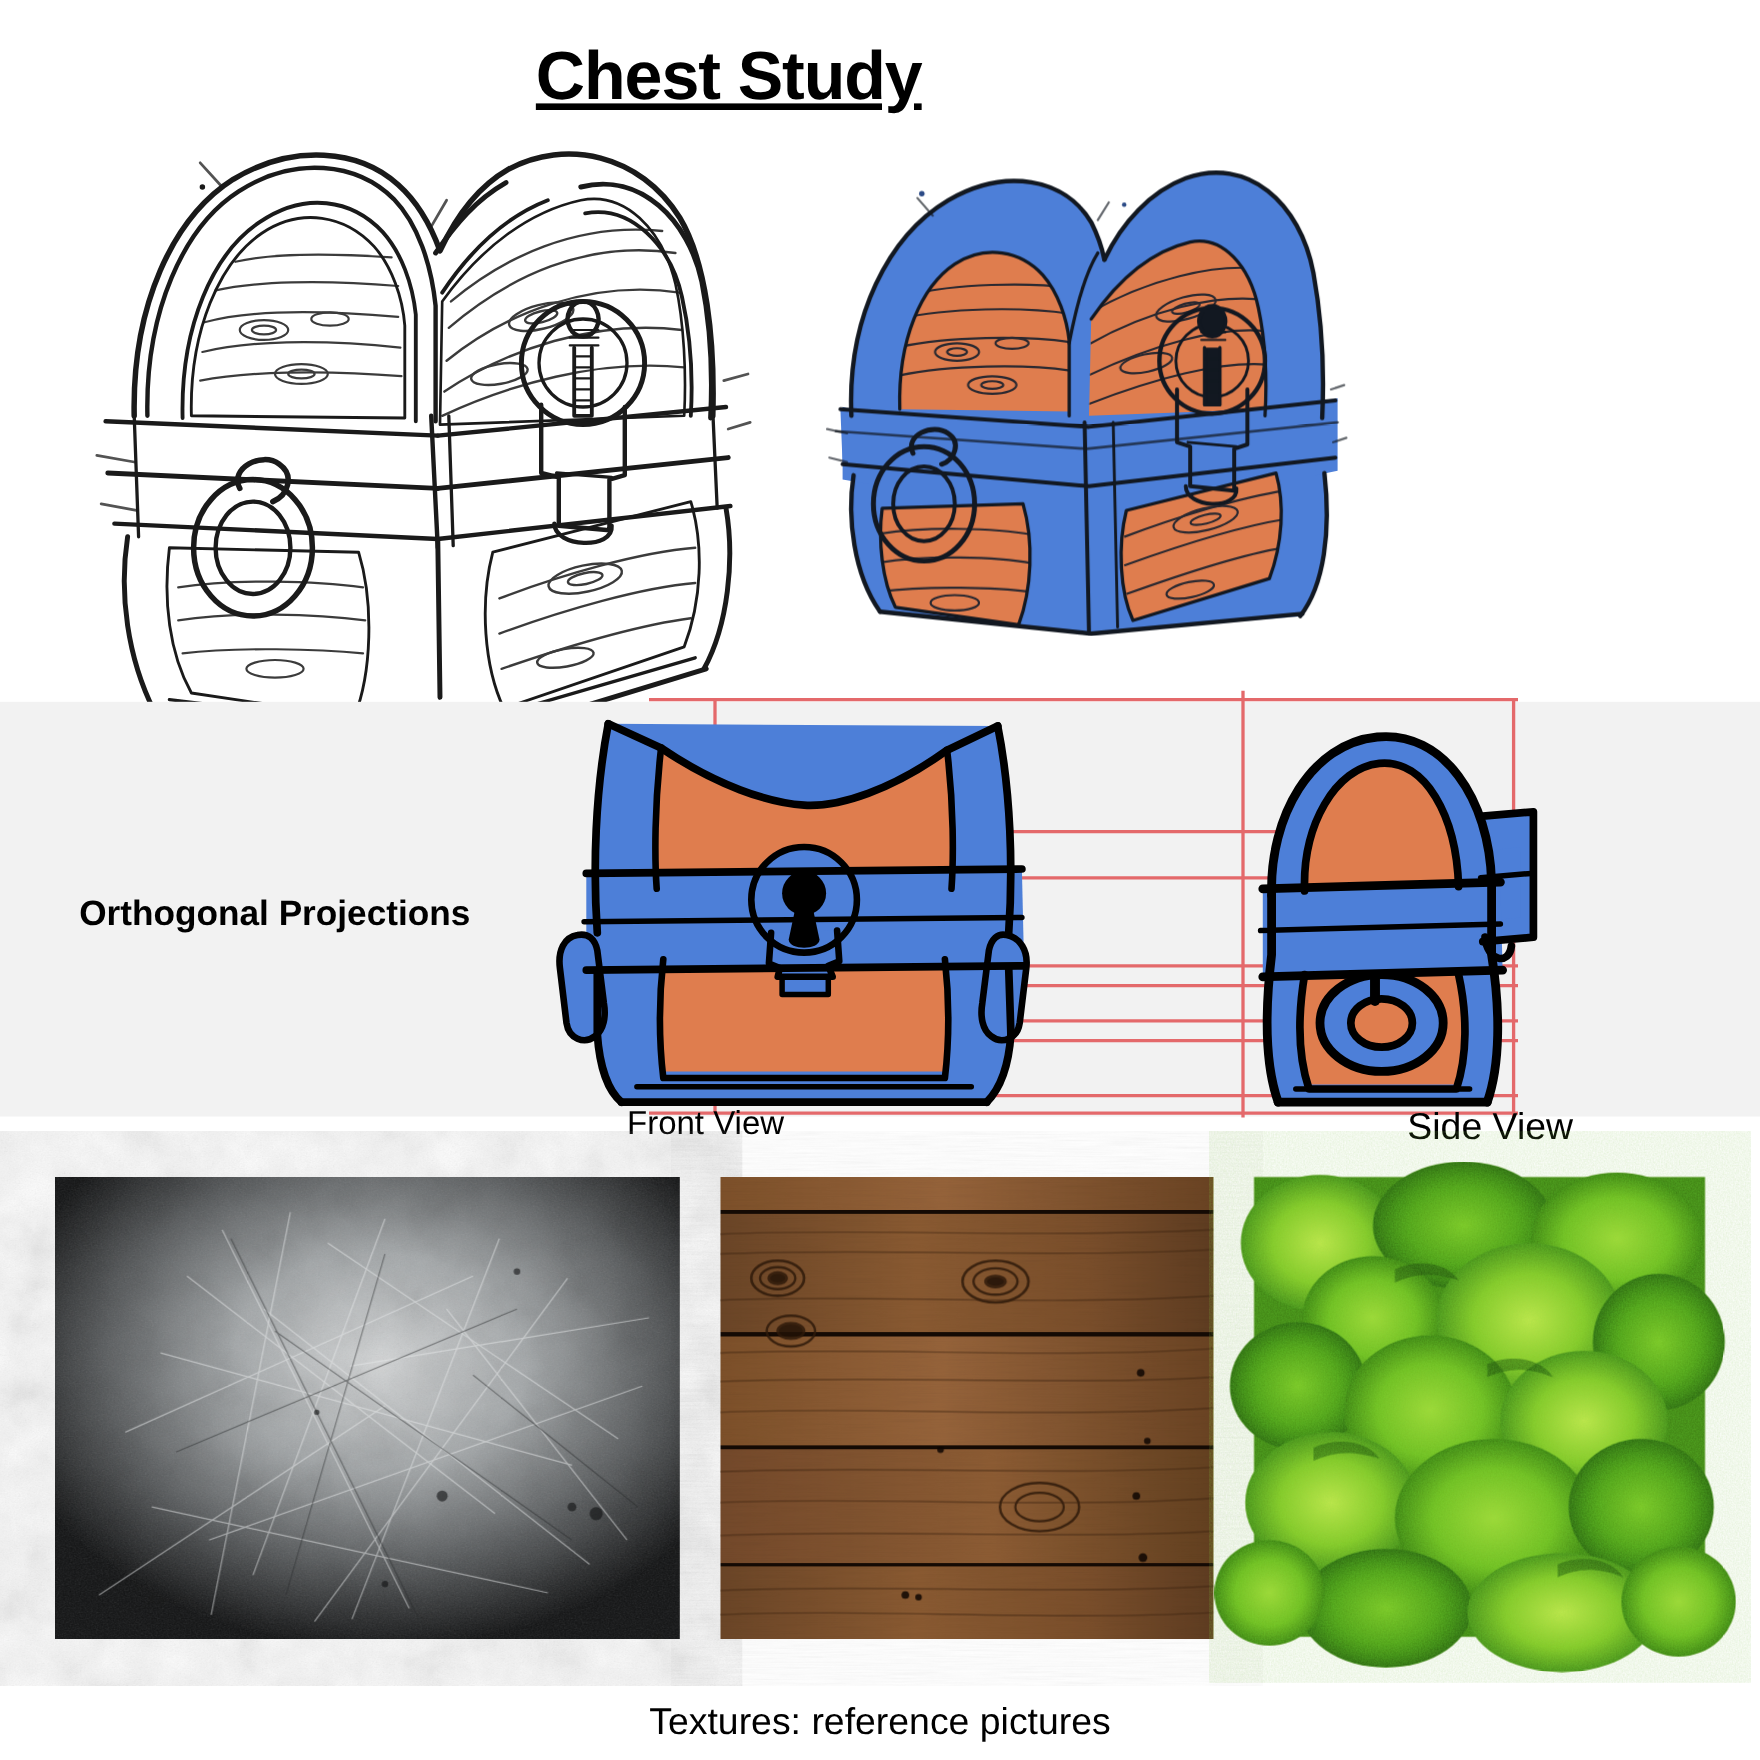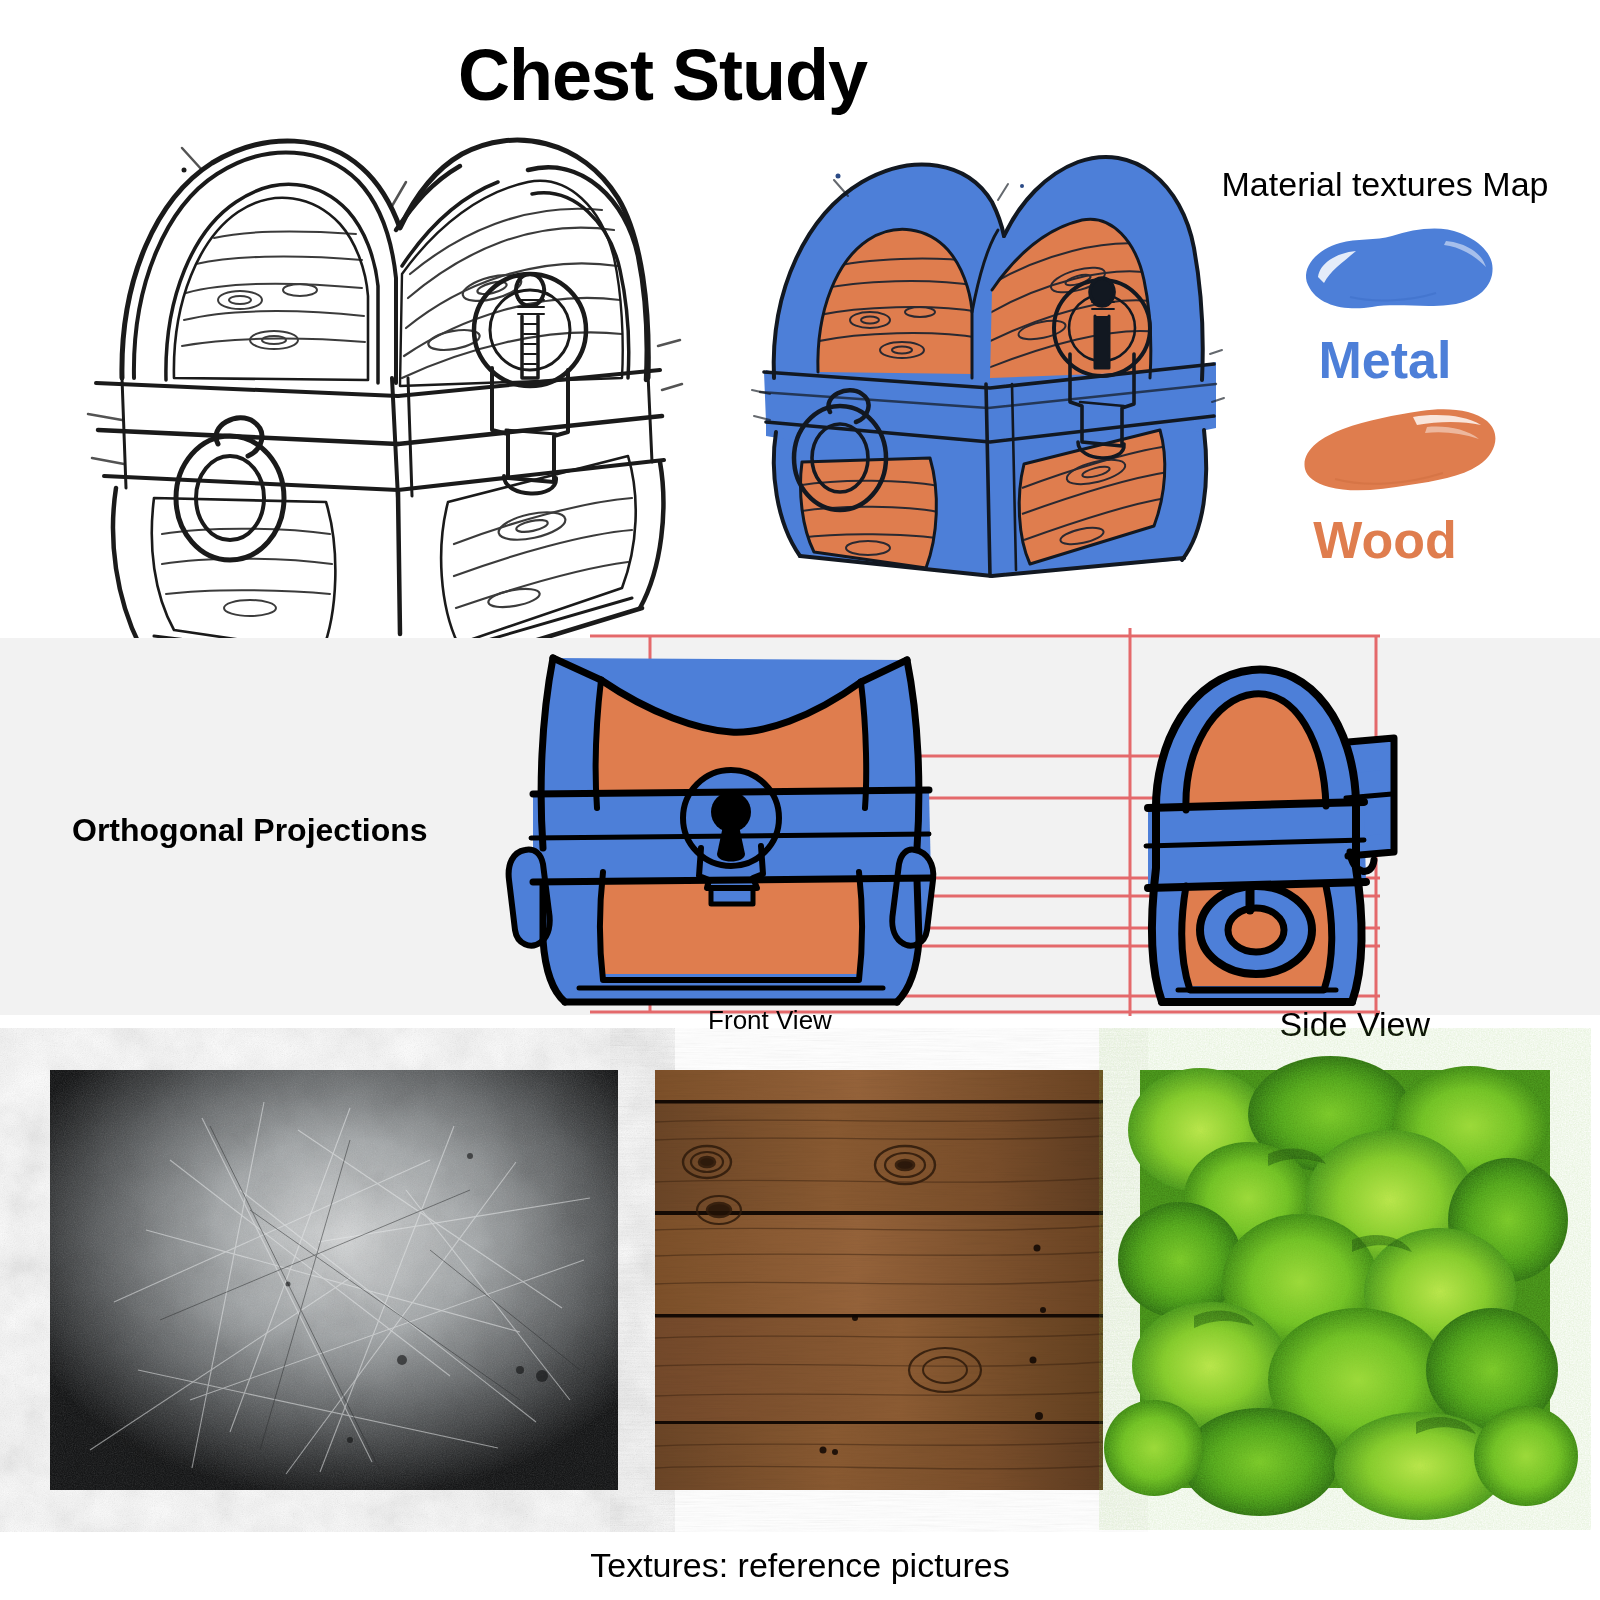--- a/index.html
+++ b/index.html
@@ -2,21 +2,21 @@
 <html><head>
 <meta charset="utf-8">
 <style>
   html,body{margin:0;padding:0;background:#ffffff;}
   body{width:1600px;height:1600px;position:relative;overflow:hidden;
        font-family:"Liberation Sans","DejaVu Sans",sans-serif;color:#000;}
   .page{position:absolute;inset:0;}
 
   
   #page-title{position:absolute;left:0;top:34px;width:1325px;text-align:center;
-       font-size:72px;font-weight:bold;letter-spacing:-1px;}
+       font-size:62px;font-weight:bold;letter-spacing:-1px;text-decoration:underline;}
 
   
   .sketch-slot{position:absolute;}
   #sketch-mono{left:62px;top:78px;width:620px;height:545px;}
   #sketch-color{left:730px;top:140px;width:490px;height:420px;}
 
   #sketch-caption{position:absolute;left:470px;top:565px;width:300px;
        text-align:center;font-size:34px;}
 
   
@@ -32,21 +32,21 @@
   #wood-label{left:0;top:345px;}
 
   
   #ortho-band{position:absolute;left:0;top:638px;width:1600px;height:377px;
        background:#f2f2f2;}
   #ortho-title{position:absolute;left:72px;top:812px;font-size:32px;font-weight:bold;}
   #front-view{position:absolute;left:495px;top:640px;width:470px;height:370px;}
   #side-view{position:absolute;left:1120px;top:638px;width:310px;height:375px;}
   #projection-lines{position:absolute;left:590px;top:628px;width:790px;height:390px;}
   #front-view-caption{position:absolute;left:570px;top:1005px;width:400px;
-       text-align:center;font-size:26px;}
+       text-align:left;font-size:30px;}
   #side-view-caption{position:absolute;left:1080px;top:1005px;width:350px;
        text-align:right;font-size:34px;}
 
   
   .tex{position:absolute;top:1070px;}
   #tex-metal{left:50px;width:568px;height:420px;}
   #tex-wood{left:655px;width:448px;height:420px;}
   #tex-moss{left:1140px;width:410px;height:418px;}
   #textures-caption{position:absolute;left:550px;top:1518px;width:500px;
        text-align:center;font-size:34px;margin-top:28px;}
@@ -300,47 +300,20 @@
           <path d="M104 40 L118 56"></path>
             <path d="M268 60 L278 44"></path>
         </g>
       </g>
       <circle cx="108" cy="36" r="2.5" fill="#2b4a86"></circle>
       <circle cx="292" cy="46" r="2" fill="#2b4a86"></circle>
     </svg>
   </div>
 
 
-  <div id="material-map">
-    <div id="material-map-title">Material textures Map</div>
-
-    <div class="swatch" id="metal-swatch">
-      <svg viewBox="0 0 210 100" width="210" height="100">
-        <path d="M18 62 C10 44 28 26 50 20 C66 15 86 18 102 13 C124 6 150 2 170 10
-                 C192 19 206 34 202 52 C198 70 180 80 158 82 C134 85 106 80 82 84
-                 C58 88 28 84 18 62 Z" fill="#4d7fd8"></path>
-        <path d="M28 54 C30 40 46 30 66 28 C52 40 40 48 34 60 Z" fill="#ffffff" opacity=".85"></path>
-        <path d="M156 18 C176 20 192 30 196 44 C184 32 170 24 154 22 Z" fill="#ffffff" opacity=".5"></path>
-        <path d="M60 74 C86 80 120 78 146 70" stroke="#3f6fc9" stroke-width="2" fill="none" opacity=".6"></path>
-      </svg>
-    </div>
-    <div class="swatch-label" id="metal-label" style="color:#4d7fd8">Metal</div>
-
-    <div class="swatch" id="wood-swatch">
-      <svg viewBox="0 0 210 100" width="210" height="100">
-        <path d="M10 66 C6 48 26 34 48 26 C72 17 100 12 126 8 C150 4 178 6 192 18
-                 C206 30 202 50 184 62 C166 74 140 78 114 82 C86 87 56 90 34 84
-                 C20 80 12 74 10 66 Z" fill="#df7d4e"></path>
-        <path d="M118 14 C142 10 170 12 186 22 C168 18 144 18 122 22 Z" fill="#ffffff" opacity=".8"></path>
-        <path d="M132 24 C150 22 172 26 184 36 C166 30 148 28 130 30 Z" fill="#ffffff" opacity=".45"></path>
-        <path d="M40 76 C70 84 110 82 148 70" stroke="#d06f41" stroke-width="2" fill="none" opacity=".6"></path>
-      </svg>
-    </div>
-    <div class="swatch-label" id="wood-label" style="color:#df7d4e">Wood</div>
-  </div>
 
   <div id="ortho-band"></div>
 
   <div id="ortho-title">Orthogonal Projections</div>
 
   <div id="projection-lines">
     <svg viewBox="0 0 790 390" width="790" height="390">
       <g stroke="#e4696b" stroke-width="3" fill="none">
         <path d="M0 8 L790 8"></path>
         <path d="M0 128 L790 128"></path>

